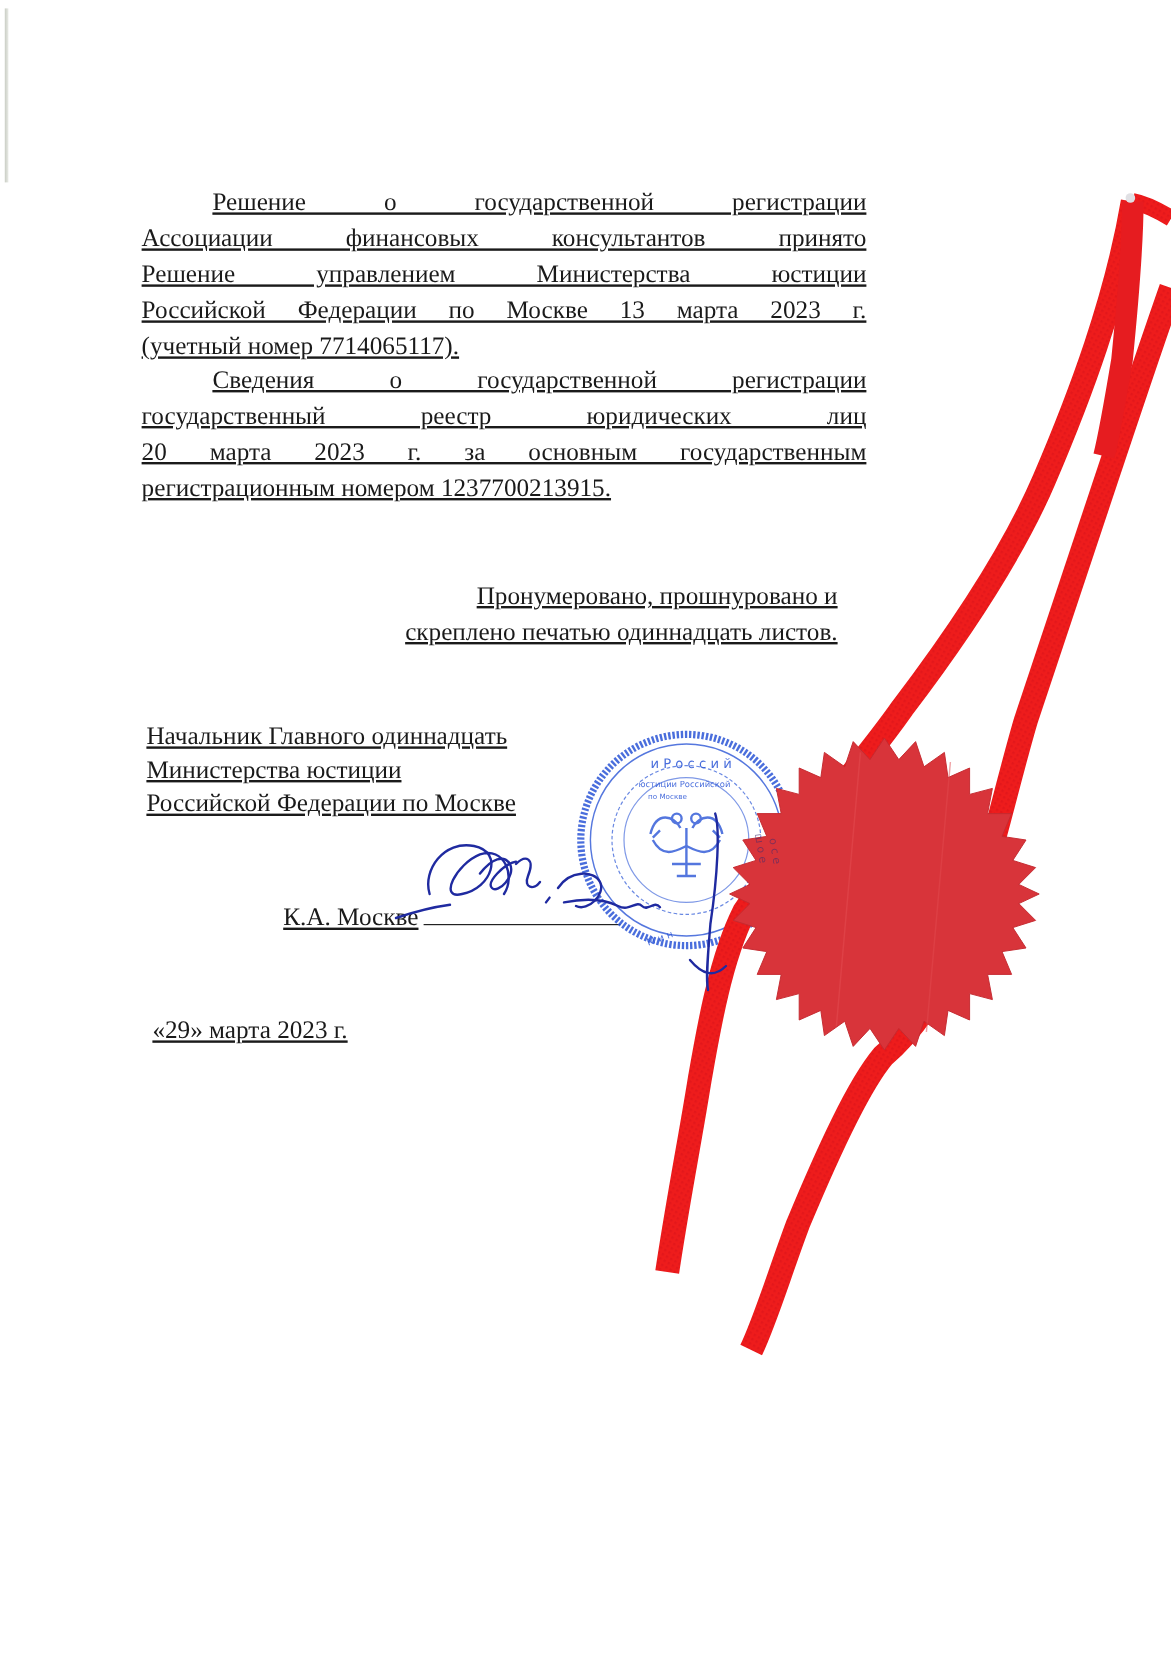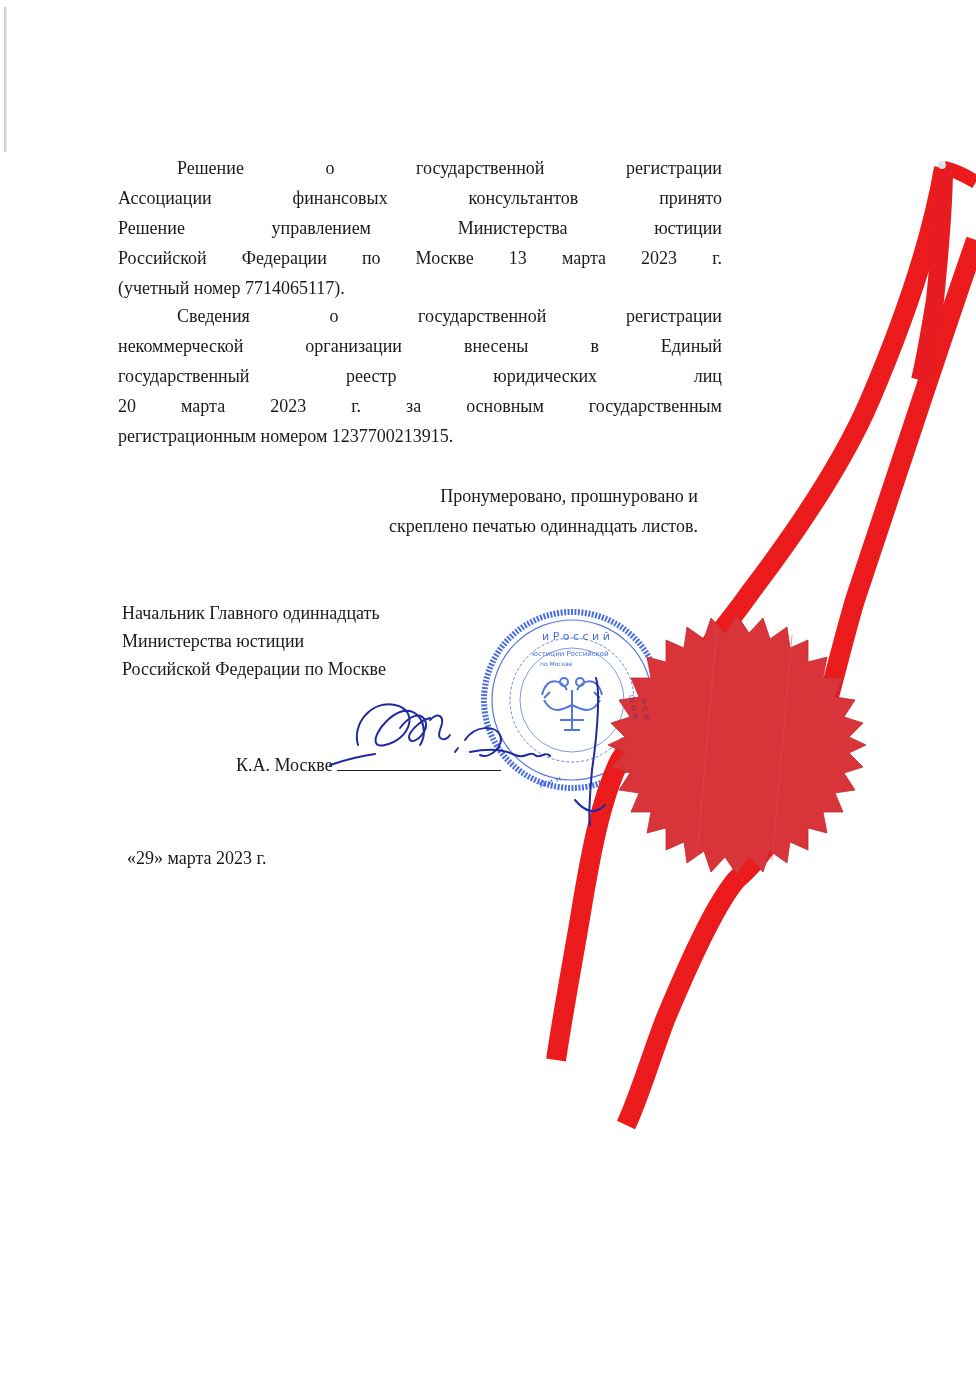--- a/index.html
+++ b/index.html
@@ -20,23 +20,24 @@
       left: 4px;
       top: 7px;
       width: 3px;
       height: 145px;
       background: linear-gradient(to right, #c9cdc4, #e9ebe6);
     }
     .text-block {
       position: absolute;
       left: 118px;
       width: 604px;
-      font-size: 18px;
+      font-size: 21px;
       line-height: 30px;
       letter-spacing: 0;
+      text-decoration: underline;
     }
     .line {
       display: block;
       white-space: nowrap;
     }
     .line.justify {
       text-align: justify;
       text-align-last: justify;
     }
     .line.indent {
@@ -72,21 +73,20 @@
 <div class="text-block" id="para1">
   <span class="line justify indent">Решение о государственной регистрации</span>
   <span class="line justify">Ассоциации финансовых консультантов принято</span>
   <span class="line justify">Решение управлением Министерства юстиции</span>
   <span class="line justify">Российской Федерации по Москве 13 марта 2023 г.</span>
   <span class="line">(учетный номер 7714065117).</span>
 </div>
 
 <div class="text-block" id="para2">
   <span class="line justify indent">Сведения о государственной регистрации</span>
-  <span class="line justify">некоммерческой организации внесены в Единый</span>
   <span class="line justify">государственный реестр юридических лиц</span>
   <span class="line justify">20 марта 2023 г. за основным государственным</span>
   <span class="line">регистрационным номером 1237700213915.</span>
 </div>
 
 <div class="text-block" id="numbered">
   <span class="line">Пронумеровано,  прошнуровано и</span>
   <span class="line">скреплено печатью одиннадцать листов.</span>
 </div>
 

